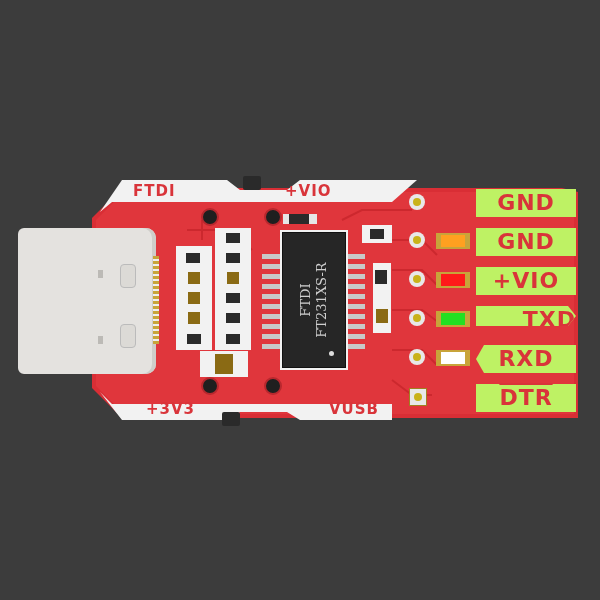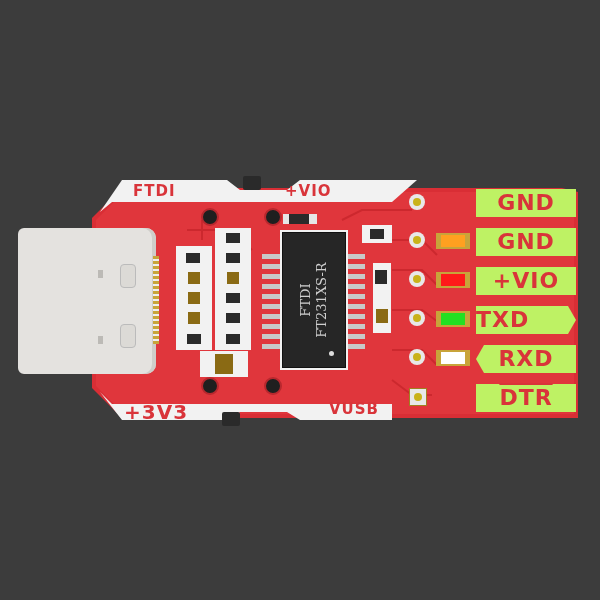--- a/index.html
+++ b/index.html
@@ -36,21 +36,21 @@
       <path d="M300,200 L320,215 L340,215"></path>
       <path d="M110,40 L110,60"></path>
       <path d="M95,50 L140,50 L160,70"></path>
     </g>
   </svg>
 </div>
 
 <div class="abs label" style="left:133px;top:182px;font-size:15px;">FTDI</div>
 <div class="abs label" style="left:285px;top:182px;font-size:15px;">+VIO</div>
 
-<div class="abs label" style="left:124px;top:400px;font-size:20px;">+3V3</div>
+<div class="abs label" style="left:146px;top:400px;font-size:15px;">+3V3</div>
 <div class="abs label" style="left:285px;top:400px;font-size:15px;margin-left:44px;">VUSB</div>
 
 <div class="abs" style="left:243px;top:176px;width:18px;height:14px;background:#2a2a2a;border-radius:2px;"></div>
 <div class="abs" style="left:222px;top:412px;width:18px;height:14px;background:#2a2a2a;border-radius:2px;"></div>
 
 <div class="abs hole" style="left:201px;top:208px;width:14px;height:14px;background:#1f1f1f;border:2px solid #b8282e;"></div>
 <div class="abs hole" style="left:264px;top:208px;width:14px;height:14px;background:#1f1f1f;border:2px solid #b8282e;"></div>
 <div class="abs hole" style="left:201px;top:377px;width:14px;height:14px;background:#1f1f1f;border:2px solid #b8282e;"></div>
 <div class="abs hole" style="left:264px;top:377px;width:14px;height:14px;background:#1f1f1f;border:2px solid #b8282e;"></div>
 
@@ -131,15 +131,15 @@
 <div class="abs" style="left:436px;top:311px;width:34px;height:16px;background:#c8a43a;">
     <div style="margin:2px 5px;width:24px;height:12px;background:#22e022;"></div>
   </div>
 <div class="abs" style="left:436px;top:350px;width:34px;height:16px;background:#c8a43a;">
     <div style="margin:2px 5px;width:24px;height:12px;background:#ffffff;"></div>
   </div>
 
 <div class="abs white label" style="left:476px;top:189px;width:100px;height:28px;font-size:22px;line-height:28px;text-align:center;">GND</div>
 <div class="abs white label" style="left:476px;top:228px;width:100px;height:28px;font-size:22px;line-height:28px;text-align:center;">GND</div>
 <div class="abs white label" style="left:476px;top:267px;width:100px;height:28px;font-size:22px;line-height:28px;text-align:center;">+VIO</div>
-<div class="abs white label" style="left:476px;top:306px;width:100px;height:28px;font-size:22px;line-height:28px;text-align:left;clip-path:polygon(0 0,92% 0,100% 50%,92% 100%,0 100%);">TXD</div>
+<div class="abs white label" style="left:476px;top:306px;width:100px;height:20px;font-size:22px;line-height:28px;text-align:right;clip-path:polygon(0 0,92% 0,100% 50%,92% 100%,0 100%);">TXD</div>
 <div class="abs white label" style="left:476px;top:345px;width:100px;height:28px;font-size:22px;line-height:28px;text-align:center;clip-path:polygon(8% 0,100% 0,100% 100%,8% 100%,0 50%);">RXD</div>
 <div class="abs white label" style="left:476px;top:384px;width:100px;height:28px;font-size:22px;line-height:28px;text-align:center;text-decoration:overline;">DTR</div>
 
 </body></html>

